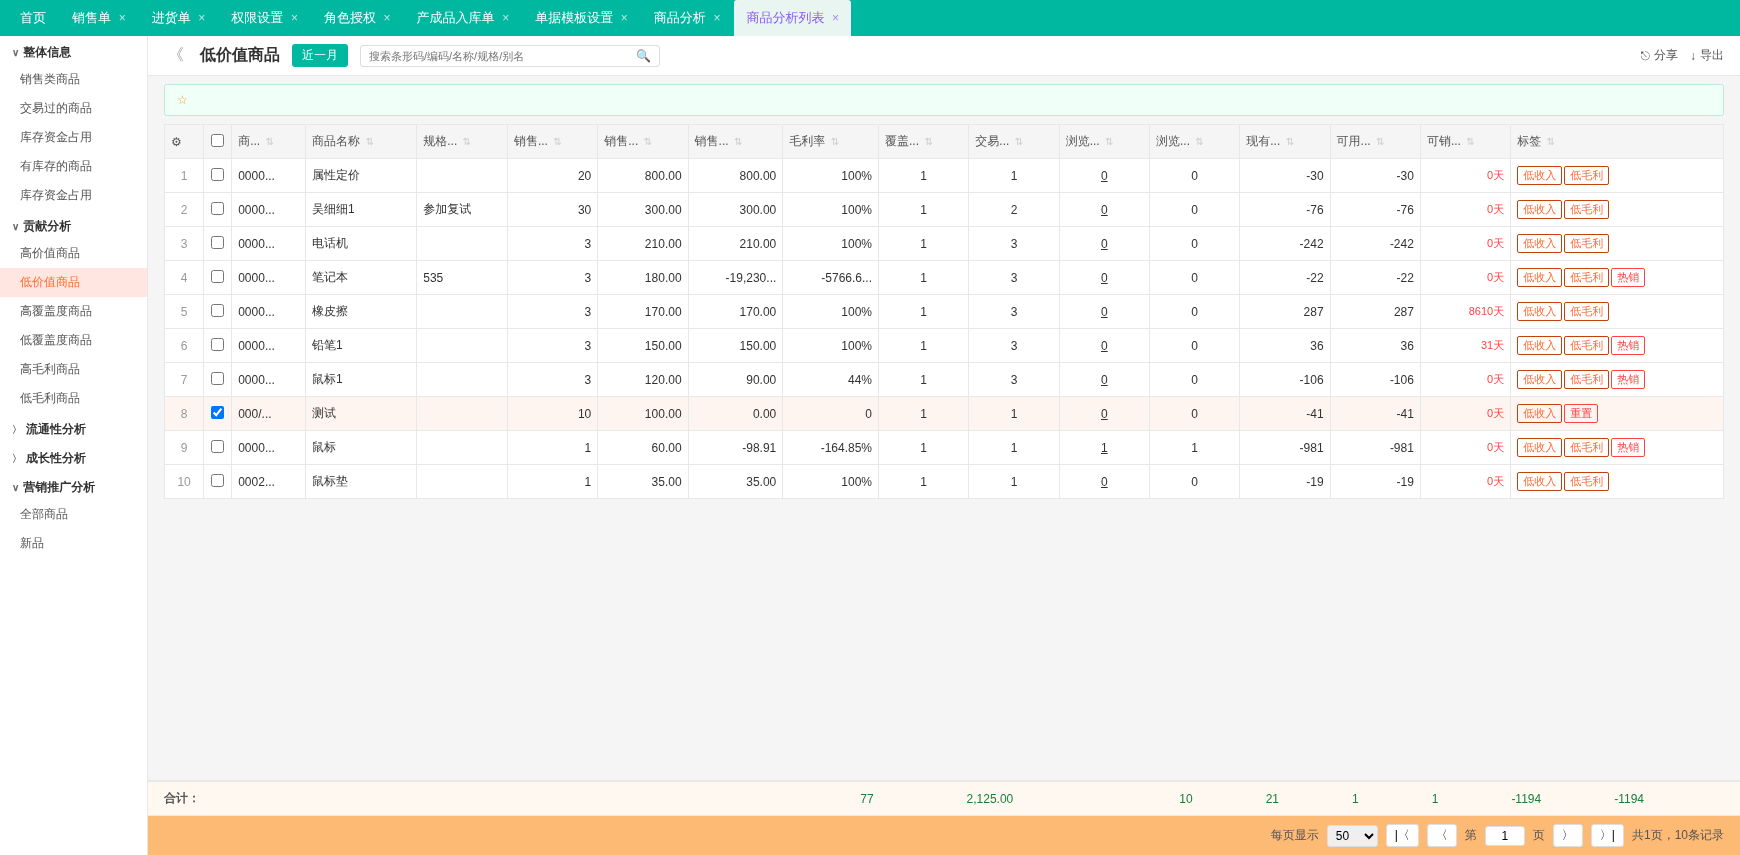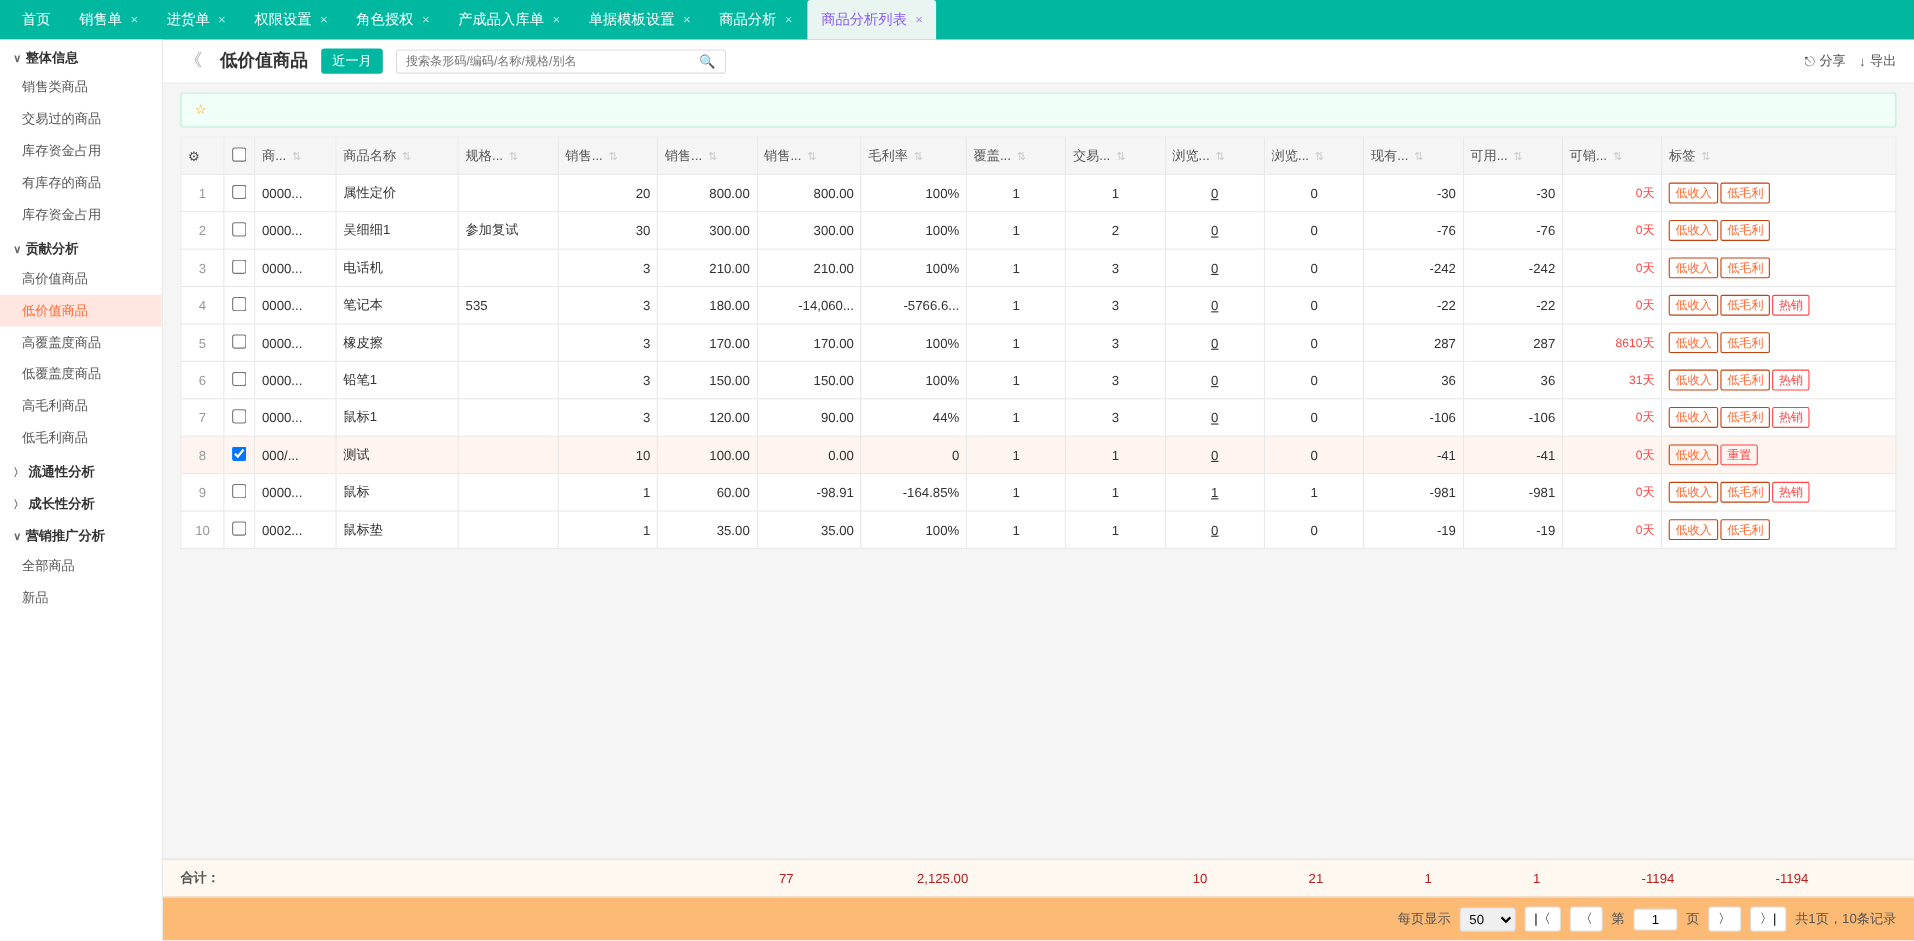--- a/index.html
+++ b/index.html
@@ -185,24 +185,24 @@
 
     .day-badge { color: #ff4444; font-size: 11px; }
 
     
     .table-footer {
       background: #fff8f0;
       border-top: 2px solid #e8e8e8;
       display: flex;
       align-items: center;
       padding: 8px 16px;
-      gap: 32px;
+      gap: 13px;
     }
     .total-label { color: #555; font-weight: bold; }
-    .total-value { color: #b91c1c; }
+    .total-value { color: #15803d; }
 
     
     .pagination {
       display: flex;
       align-items: center;
       justify-content: flex-end;
       padding: 8px 16px;
       background: #fdba74;
       border-top: 1px solid #e8e8e8;
       gap: 8px;
@@ -413,21 +413,21 @@
     <td><span class="tag tag-orange">低收入</span><span class="tag tag-orange">低毛利</span></td>
   </tr>
               <tr>
     <td style="text-align:center;color:#999">4</td>
     <td class="checkbox-col"><input type="checkbox" style=""></td>
     <td>0000...</td>
     <td>笔记本</td>
     <td>535</td>
     <td style="text-align:right">3</td>
     <td style="text-align:right">180.00</td>
-    <td style="text-align:right">-14,060...</td>
+    <td style="text-align:right">-19,230...</td>
     <td style="text-align:right">-5766.6...</td>
     <td style="text-align:center">1</td>
     <td style="text-align:center">3</td>
     <td style="text-align:center"><span class="underline-link">0</span></td>
     <td style="text-align:center">0</td>
     <td style="text-align:right">-22</td>
     <td style="text-align:right">-22</td>
     <td style="text-align:right"><span class="day-badge">0天</span></td>
     <td><span class="tag tag-orange">低收入</span><span class="tag tag-orange">低毛利</span><span class="tag tag-red">热销</span></td>
   </tr>

